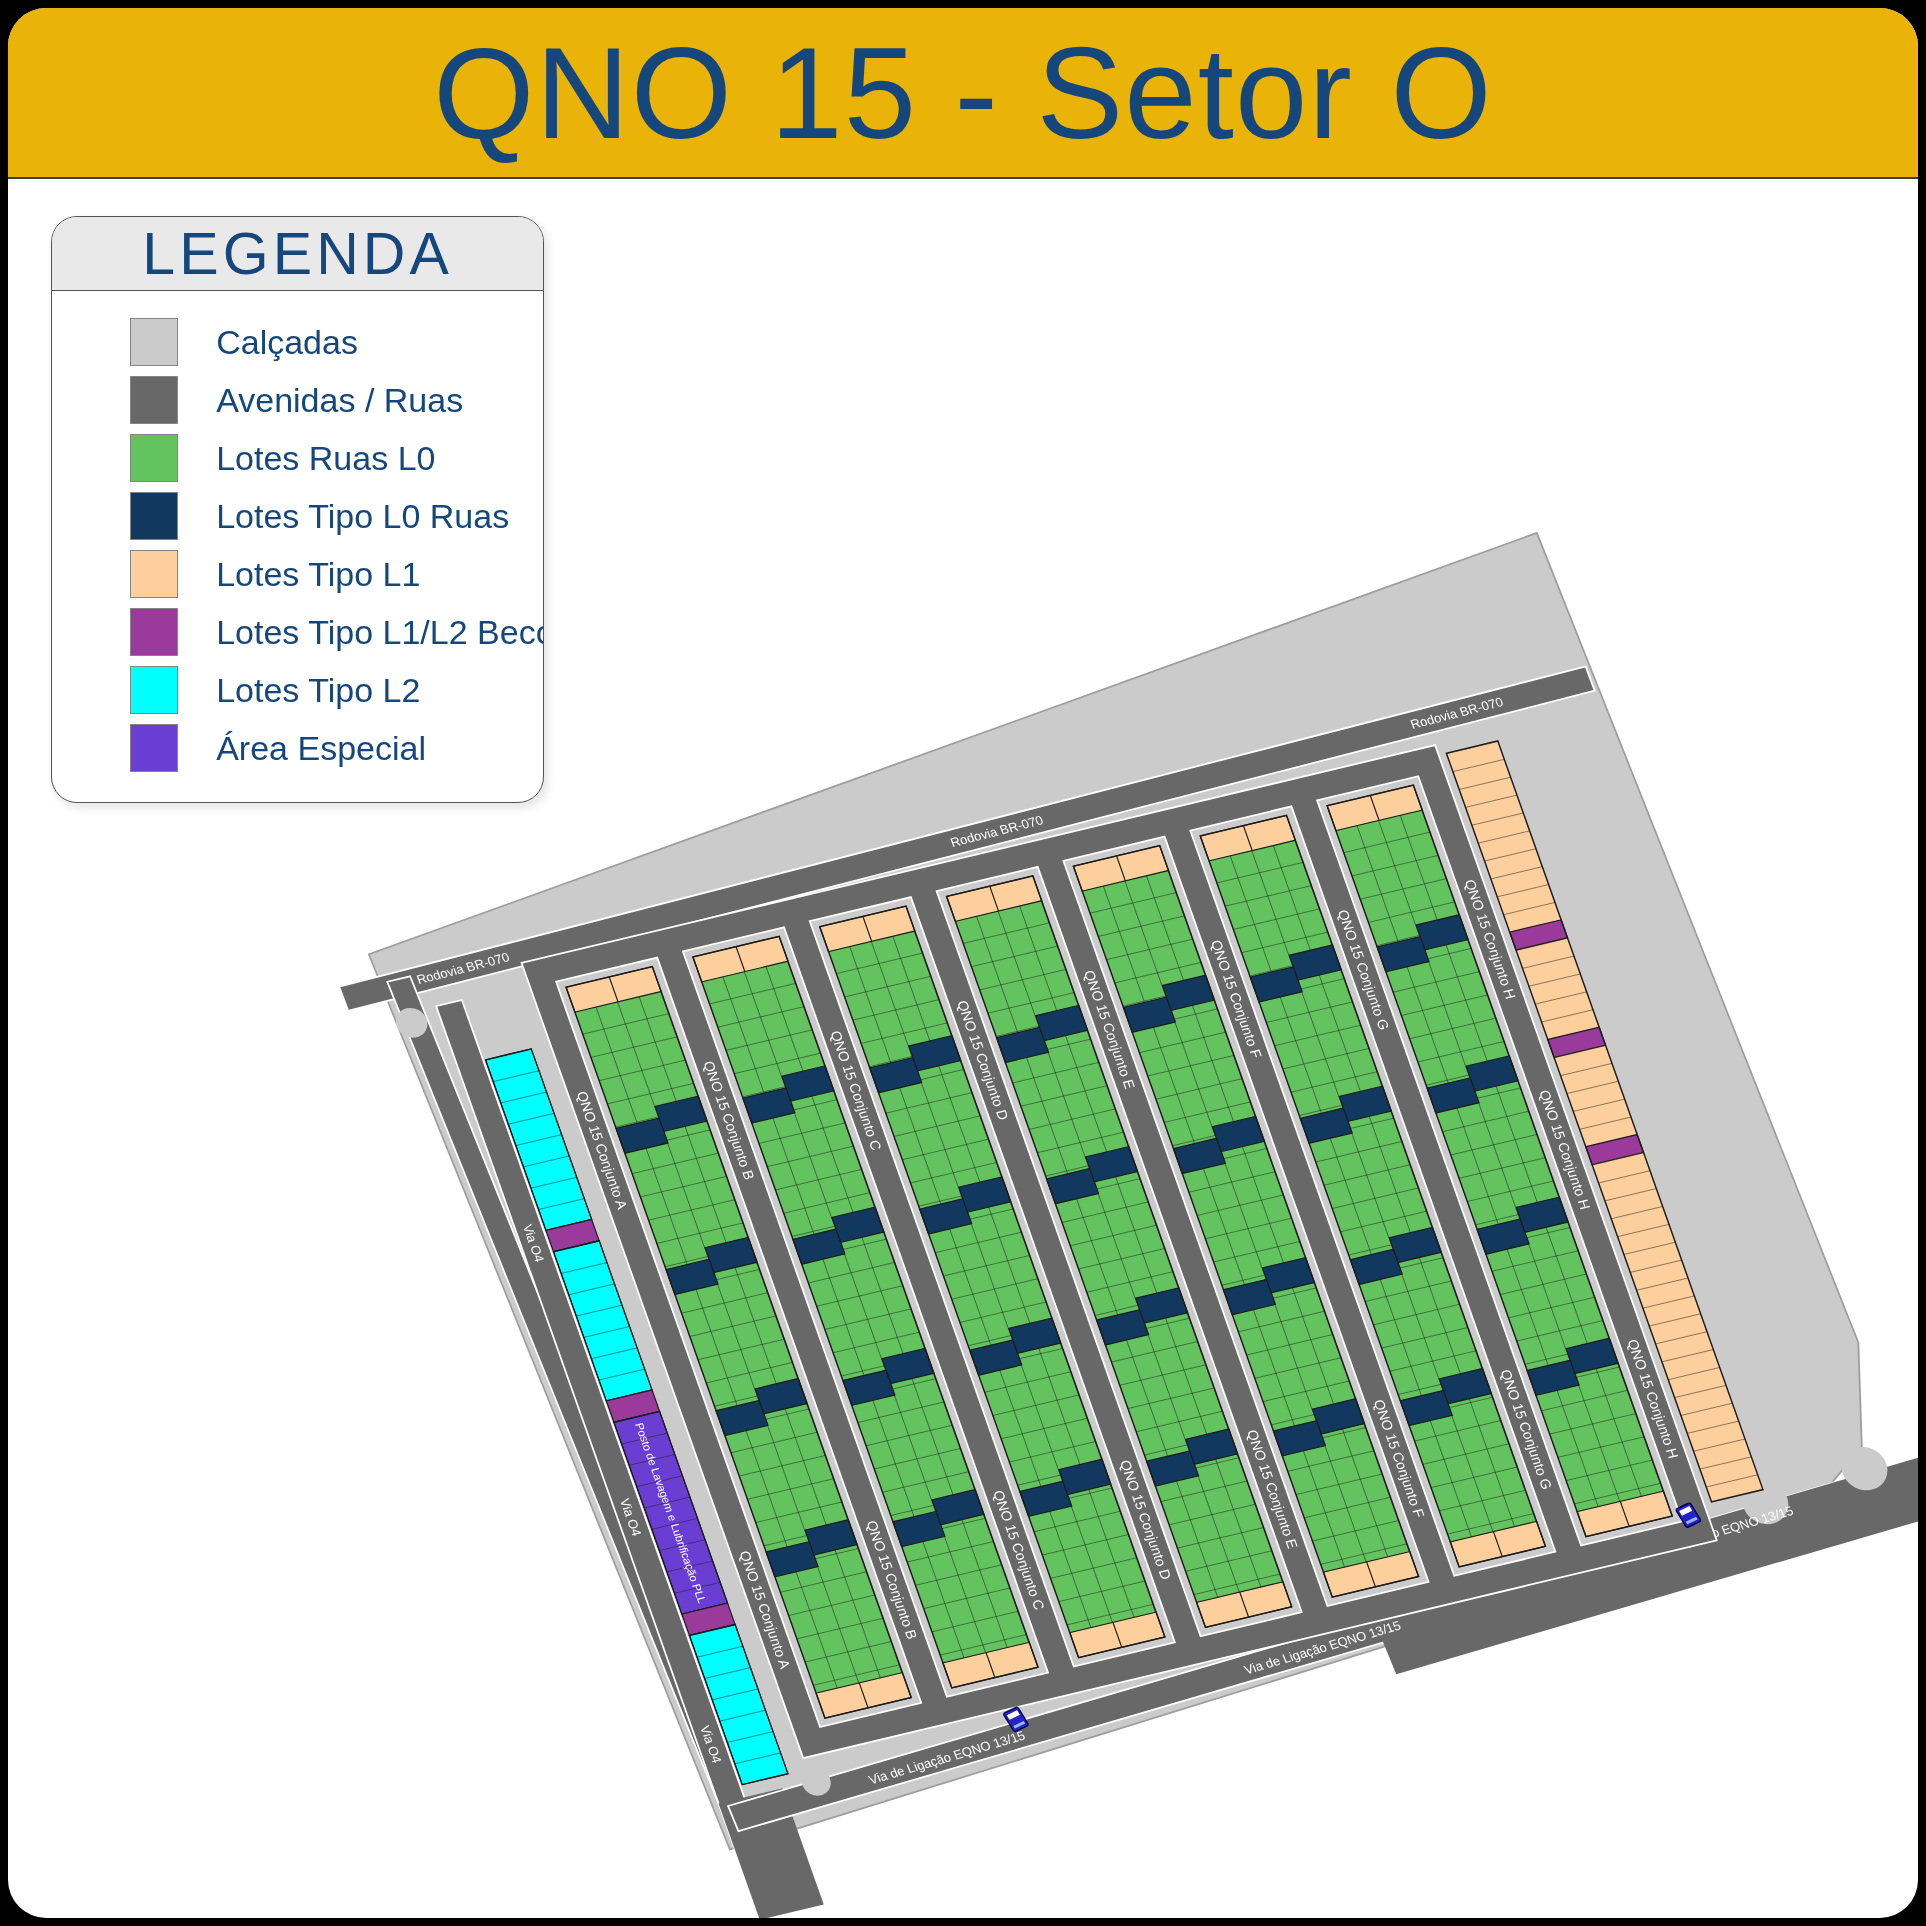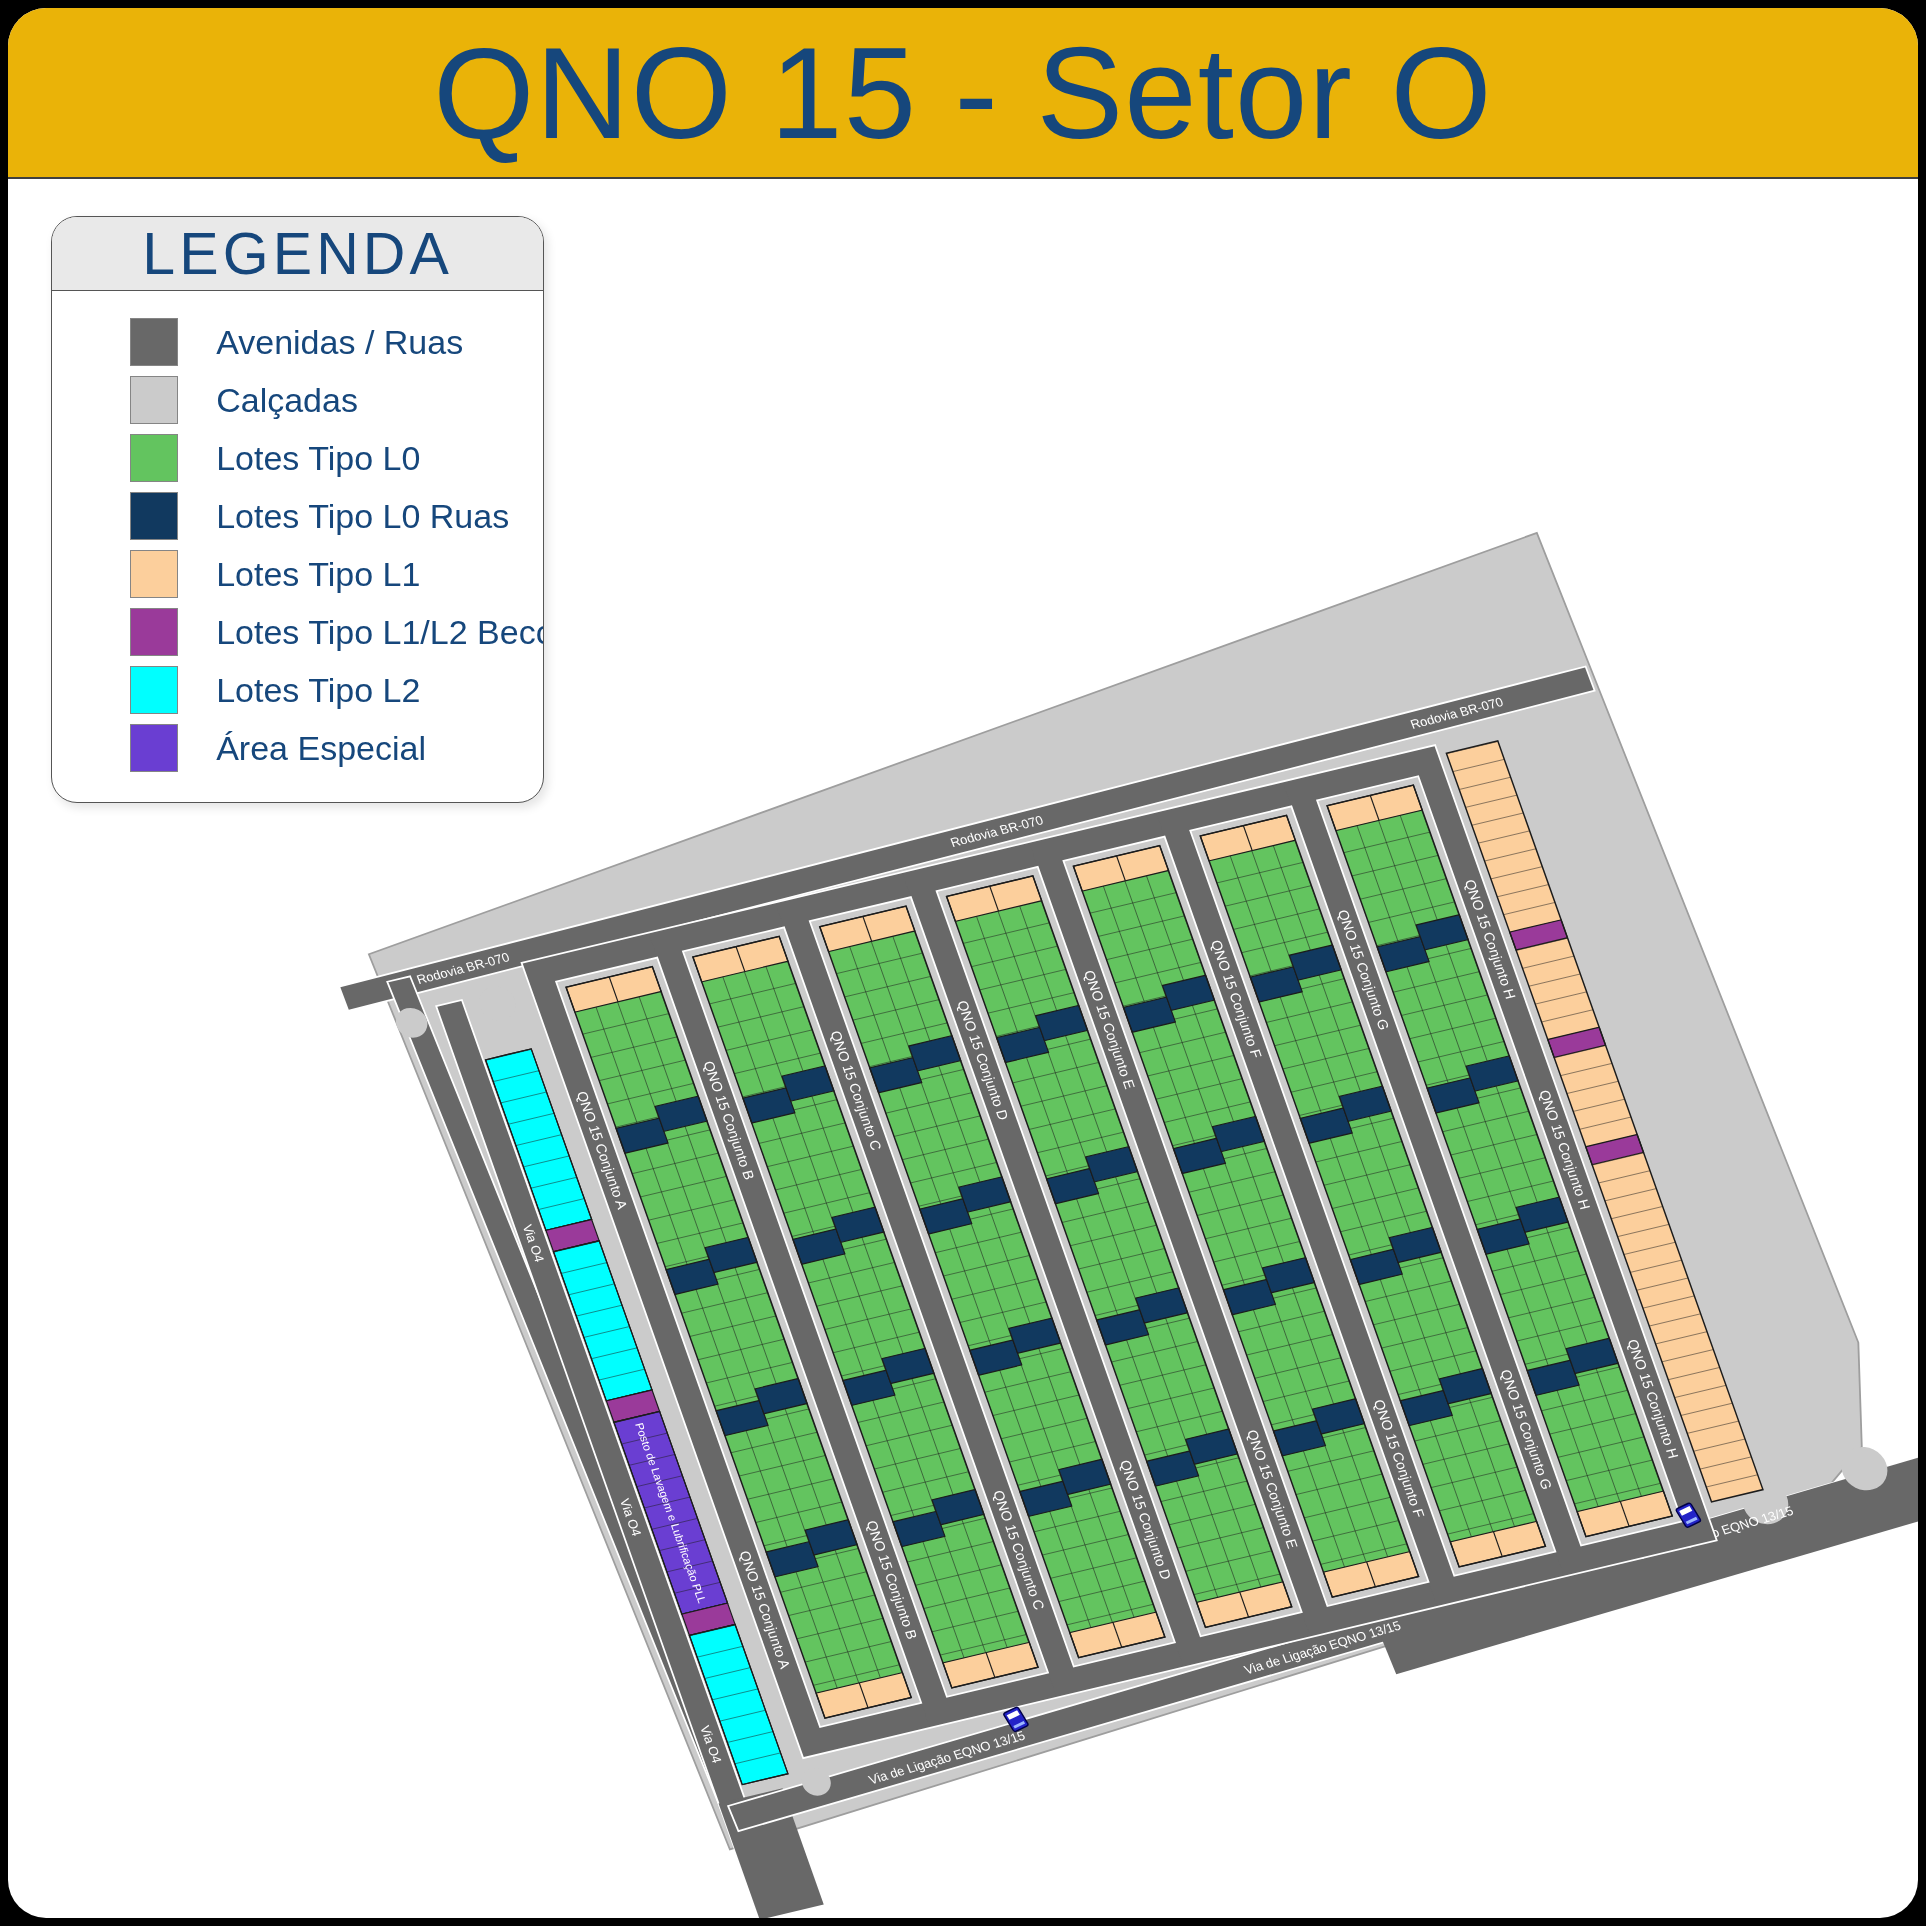--- a/index.html
+++ b/index.html
@@ -268,30 +268,30 @@
   <div class="header">
     <h1>QNO 15 - Setor O</h1>
   </div>
 
   <div class="legend">
     <div class="legend-header">
       <span class="legend-title">LEGENDA</span>
     </div>
     <ul id="legend-list">
         <li>
+          <div class="sw" style="background: rgb(203, 203, 203);"></div>
+          <span>Calçadas</span>
+        </li>
+        <li>
           <div class="sw" style="background: rgb(104, 104, 104);"></div>
           <span>Avenidas / Ruas</span>
         </li>
         <li>
-          <div class="sw" style="background: rgb(203, 203, 203);"></div>
-          <span>Calçadas</span>
-        </li>
-        <li>
           <div class="sw" style="background: rgb(99, 196, 95);"></div>
-          <span>Lotes Tipo L0</span>
+          <span>Lotes Ruas L0</span>
         </li>
         <li>
           <div class="sw" style="background: rgb(17, 57, 95);"></div>
           <span>Lotes Tipo L0 Ruas</span>
         </li>
         <li>
           <div class="sw" style="background: rgb(252, 207, 156);"></div>
           <span>Lotes Tipo L1</span>
         </li>
         <li>

